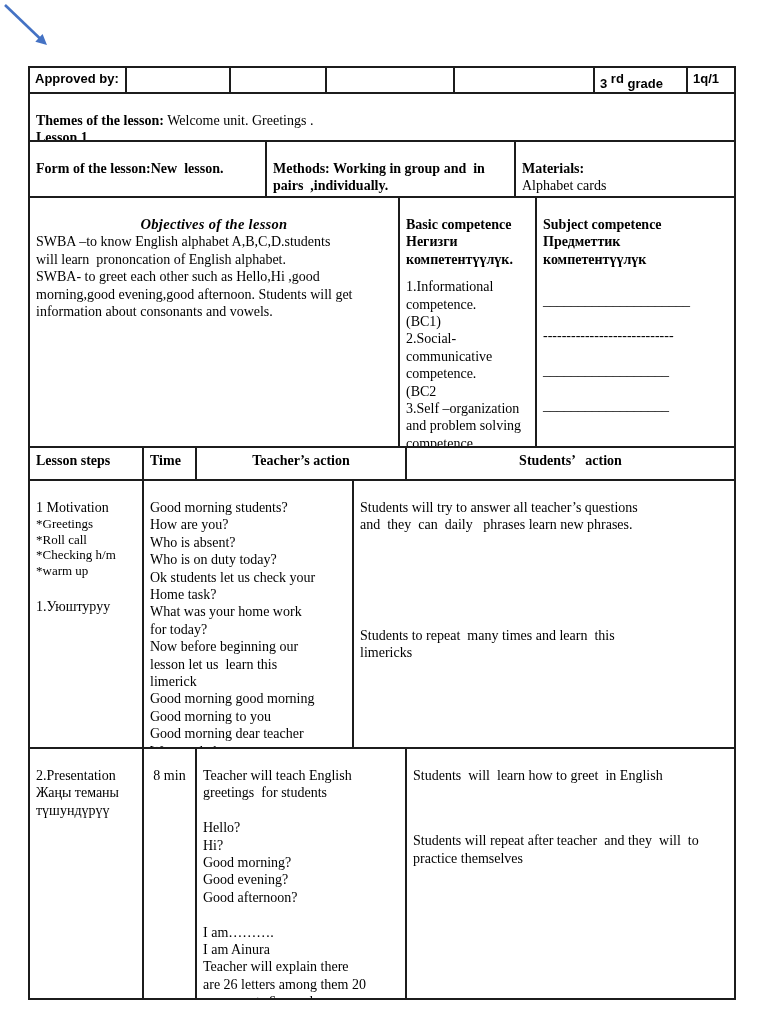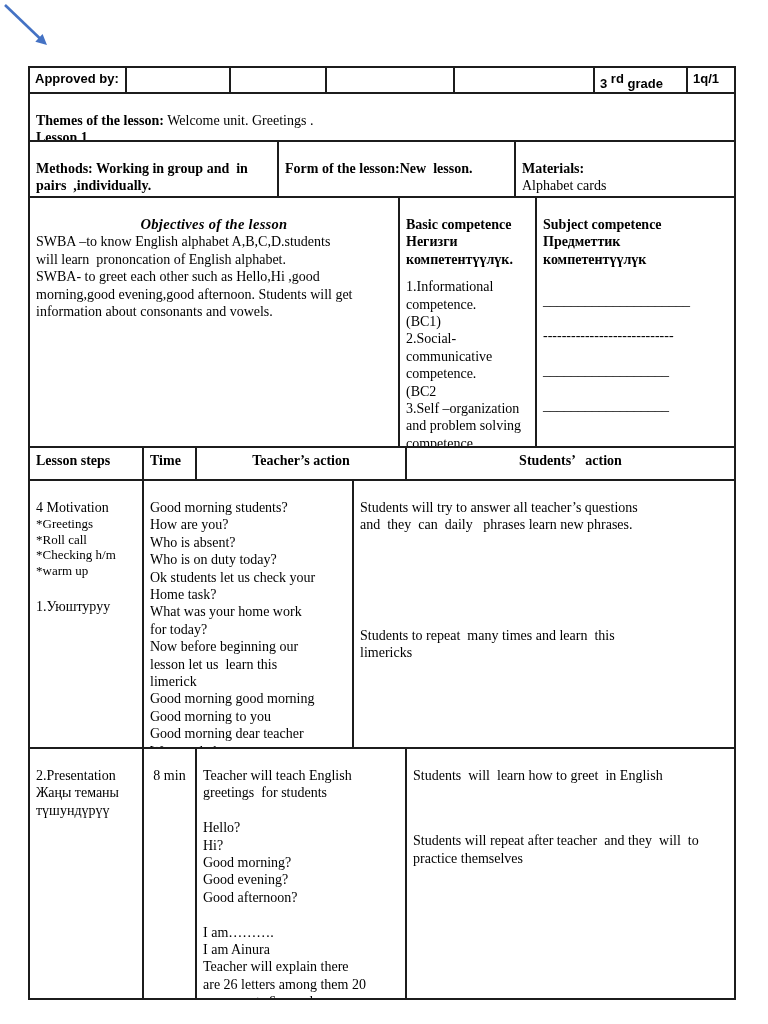--- a/index.html
+++ b/index.html
@@ -85,23 +85,23 @@
   </div>
 
   <div class="row r2">
     <div class="cell flex">
       <span class="b">Themes of the lesson:</span><span class="pre"> Welcome unit. Greetings .</span>
       <div class="b">Lesson 1</div>
     </div>
   </div>
 
   <div class="row r3">
+    <div class="cell c2 b pre">Form of the lesson:New  lesson.</div>
     <div class="cell c1 b pre">Methods: Working in group and  in
 pairs  ,individually.</div>
-    <div class="cell c2 b pre">Form of the lesson:New  lesson.</div>
     <div class="cell flex">
       <div class="b">Materials:</div>
       <div class="pre">Alphabet cards
 pictures, board chalk and markers.</div>
     </div>
   </div>
 
   <div class="row r4">
     <div class="cell c1">
       <div class="obj-title">Objectives  of the lesson</div>
@@ -140,21 +140,21 @@
 
   <div class="row r5">
     <div class="cell c1">Lesson steps</div>
     <div class="cell c2">Time</div>
     <div class="cell c3">Teacher’s action</div>
     <div class="cell c4 flex pre">Students’   action</div>
   </div>
 
   <div class="row r6">
     <div class="cell c1">
-      <div>4 Motivation</div>
+      <div>1 Motivation</div>
       <div class="pre small">*Greetings
 *Roll call
 *Checking h/m
 *warm up</div>
       <div class="kg">1.Уюштуруу</div>
     </div>
     <div class="cell c3 pre">Good morning students?
 How are you?
 Who is absent?
 Who is on duty today?

